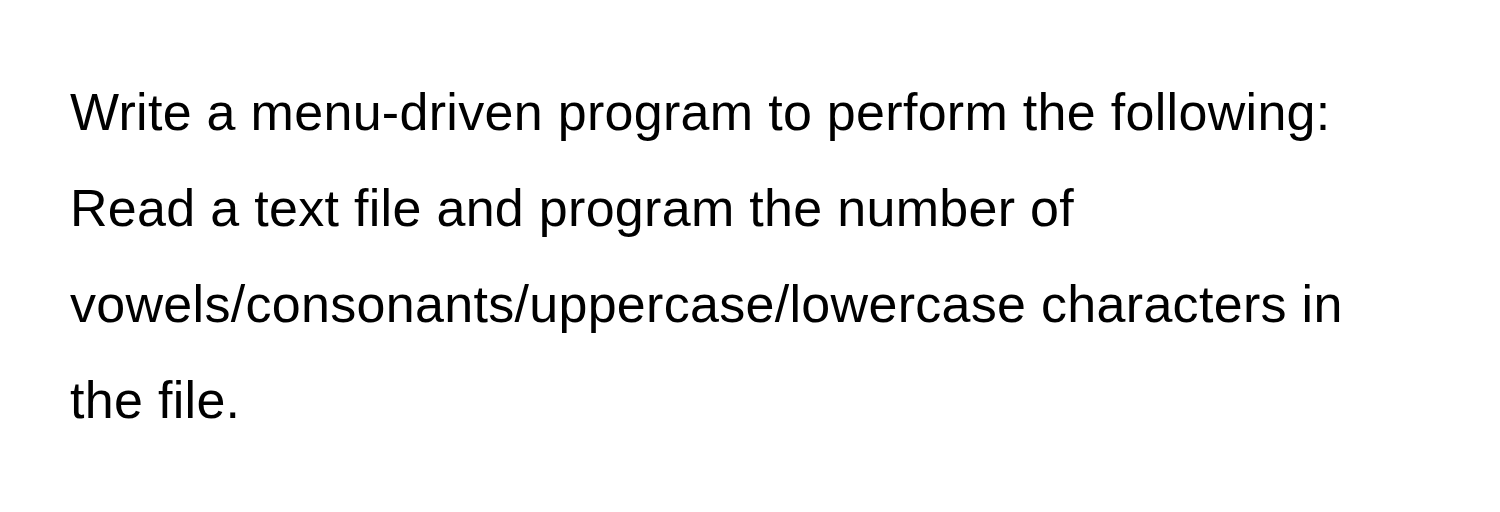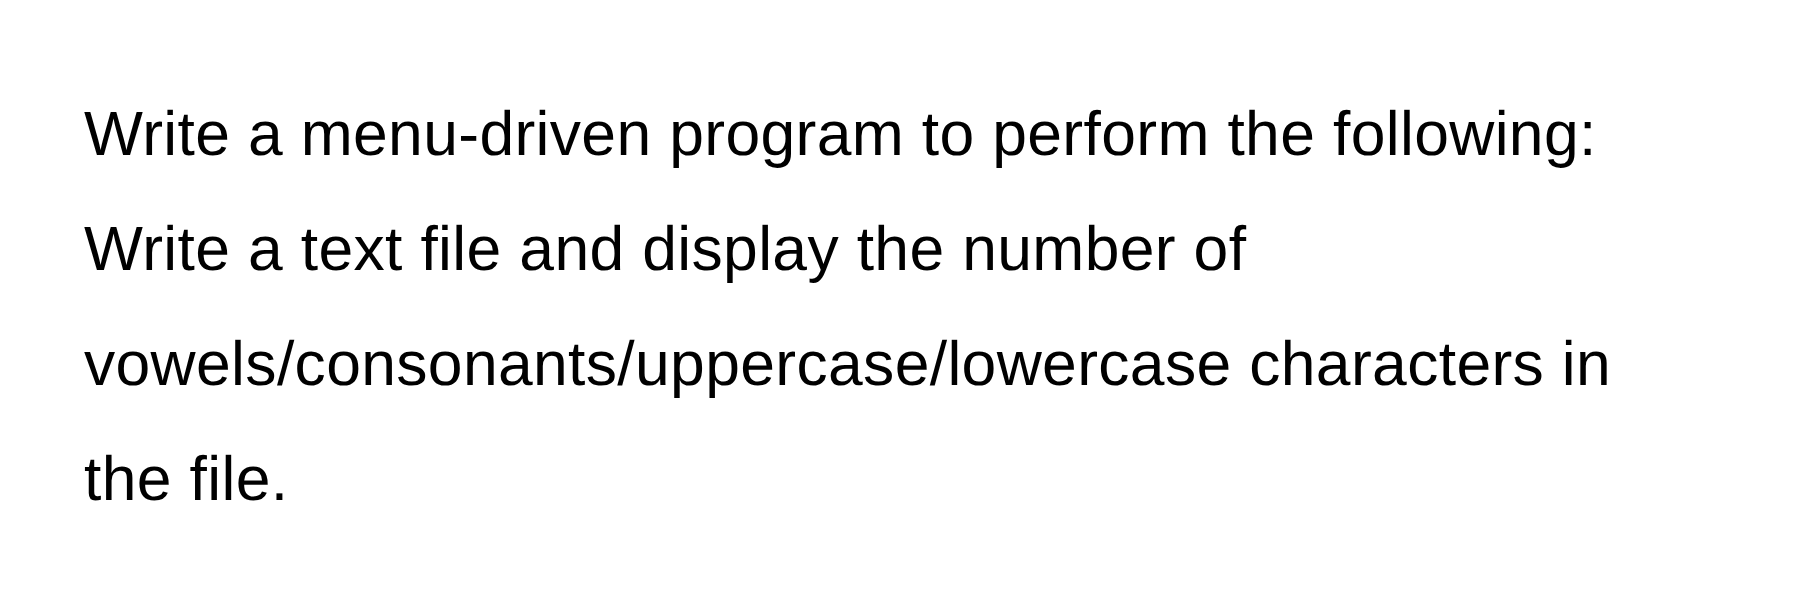--- a/index.html
+++ b/index.html
@@ -20,13 +20,13 @@
       font-size: 52px;
       line-height: 1.85;
       color: #000000;
       letter-spacing: 0.3px;
       font-weight: 400;
     }
   </style>
 </head>
 <body>
 
-<div class="text-block">Write a menu-driven program to perform the following: Write a text file and display the number of vowels/consonants/uppercase/lowercase characters in the file.</div>
+<div class="text-block">Write a menu-driven program to perform the following: Read a text file and program the number of vowels/consonants/uppercase/lowercase characters in the file.</div>
 
 </body></html>

